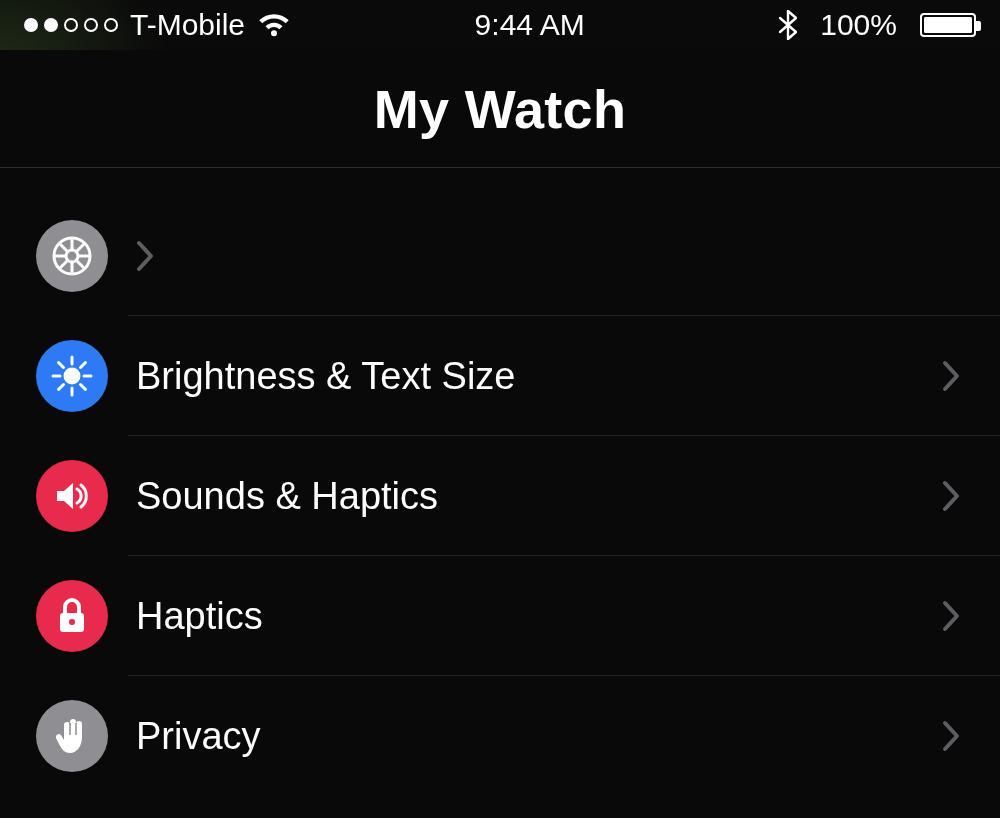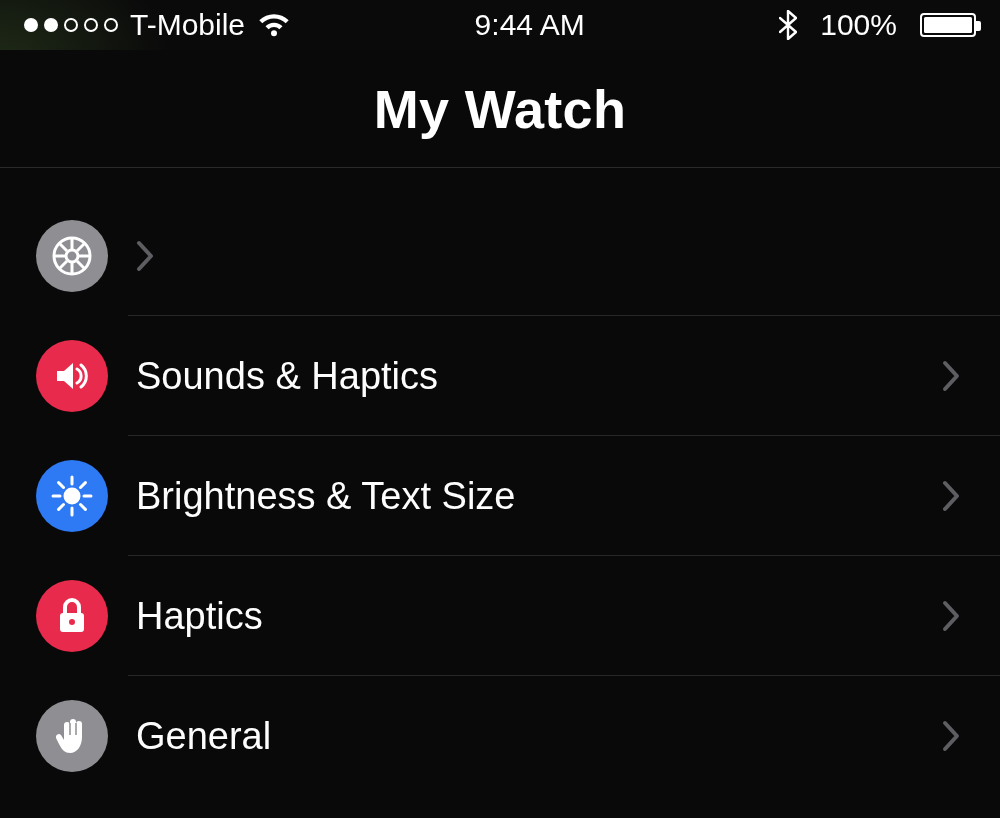--- a/index.html
+++ b/index.html
@@ -161,36 +161,20 @@
     </span>
     <span class="chev">
       <svg width="18" height="32" viewBox="0 0 18 32">
           <path d="M3 3 L15 16 L3 29" fill="none" stroke="#5e5e62" stroke-width="4" stroke-linecap="round" stroke-linejoin="round"></path>
         </svg>
     </span>
     <span class="sep"></span>
   </div>
 
   <div class="row">
-    <span class="app-icon ic-red">
-      <svg width="46" height="46" viewBox="0 0 46 46">
-        <path d="M8 18 H15 L24 10 V36 L15 28 H8 Z" fill="#fff"></path>
-        <path d="M28 16 a8 8 0 0 1 0 14 M32 12 a14 14 0 0 1 0 22" fill="none" stroke="#fff" stroke-width="3" stroke-linecap="round"></path>
-      </svg>
-    </span>
-    <span class="row-label">Sounds &amp; Haptics</span>
-    <span class="chev">
-      <svg width="18" height="32" viewBox="0 0 18 32">
-          <path d="M3 3 L15 16 L3 29" fill="none" stroke="#5e5e62" stroke-width="4" stroke-linecap="round" stroke-linejoin="round"></path>
-        </svg>
-    </span>
-    <span class="sep"></span>
-  </div>
-
-  <div class="row">
     <span class="app-icon ic-blue">
       <svg width="44" height="44" viewBox="0 0 44 44">
         <g stroke="#fff" stroke-width="3" stroke-linecap="round" fill="none">
           <circle cx="22" cy="22" r="7" fill="#fff"></circle>
           <path d="M22 3 V10 M22 34 V41 M3 22 H10 M34 22 H41
                    M8.6 8.6 L13.5 13.5 M30.5 30.5 L35.4 35.4
                    M35.4 8.6 L30.5 13.5 M13.5 30.5 L8.6 35.4"></path>
         </g>
       </svg>
     </span>
@@ -198,20 +182,36 @@
     <span class="chev">
       <svg width="18" height="32" viewBox="0 0 18 32">
           <path d="M3 3 L15 16 L3 29" fill="none" stroke="#5e5e62" stroke-width="4" stroke-linecap="round" stroke-linejoin="round"></path>
         </svg>
     </span>
     <span class="sep"></span>
   </div>
 
   <div class="row">
     <span class="app-icon ic-red">
+      <svg width="46" height="46" viewBox="0 0 46 46">
+        <path d="M8 18 H15 L24 10 V36 L15 28 H8 Z" fill="#fff"></path>
+        <path d="M28 16 a8 8 0 0 1 0 14 M32 12 a14 14 0 0 1 0 22" fill="none" stroke="#fff" stroke-width="3" stroke-linecap="round"></path>
+      </svg>
+    </span>
+    <span class="row-label">Sounds &amp; Haptics</span>
+    <span class="chev">
+      <svg width="18" height="32" viewBox="0 0 18 32">
+          <path d="M3 3 L15 16 L3 29" fill="none" stroke="#5e5e62" stroke-width="4" stroke-linecap="round" stroke-linejoin="round"></path>
+        </svg>
+    </span>
+    <span class="sep"></span>
+  </div>
+
+  <div class="row">
+    <span class="app-icon ic-red">
       <svg width="40" height="44" viewBox="0 0 40 44">
         <rect x="8" y="19" width="24" height="19" rx="3" fill="#fff"></rect>
         <path d="M13 19 V13 a7 7 0 0 1 14 0 V19" fill="none" stroke="#fff" stroke-width="4"></path>
         <circle cx="20" cy="28" r="3" fill="#E82B4D"></circle>
       </svg>
     </span>
     <span class="row-label">Haptics</span>
     <span class="chev">
       <svg width="18" height="32" viewBox="0 0 18 32">
           <path d="M3 3 L15 16 L3 29" fill="none" stroke="#5e5e62" stroke-width="4" stroke-linecap="round" stroke-linejoin="round"></path>
@@ -221,21 +221,21 @@
   </div>
 
   <div class="row">
     <span class="app-icon ic-gray2">
       <svg width="40" height="46" viewBox="0 0 40 46">
         <path d="M12 22 V12 a3 3 0 0 1 6 0 V9 a3 3 0 0 1 6 0 V11 a3 3 0 0 1 6 0 V24
                  c0 9 -5 16 -12 16 c-5 0 -8 -3 -11 -9 l-3 -6 a3 3 0 0 1 5 -3 l3 5 Z" fill="#fff"></path>
         <path d="M18 10 V22 M24 10 V22" stroke="#8E8E93" stroke-width="1.5"></path>
       </svg>
     </span>
-    <span class="row-label">General</span>
+    <span class="row-label">Privacy</span>
     <span class="chev">
       <svg width="18" height="32" viewBox="0 0 18 32">
           <path d="M3 3 L15 16 L3 29" fill="none" stroke="#5e5e62" stroke-width="4" stroke-linecap="round" stroke-linejoin="round"></path>
         </svg>
     </span>
 
   </div>
 
 </div>
 

